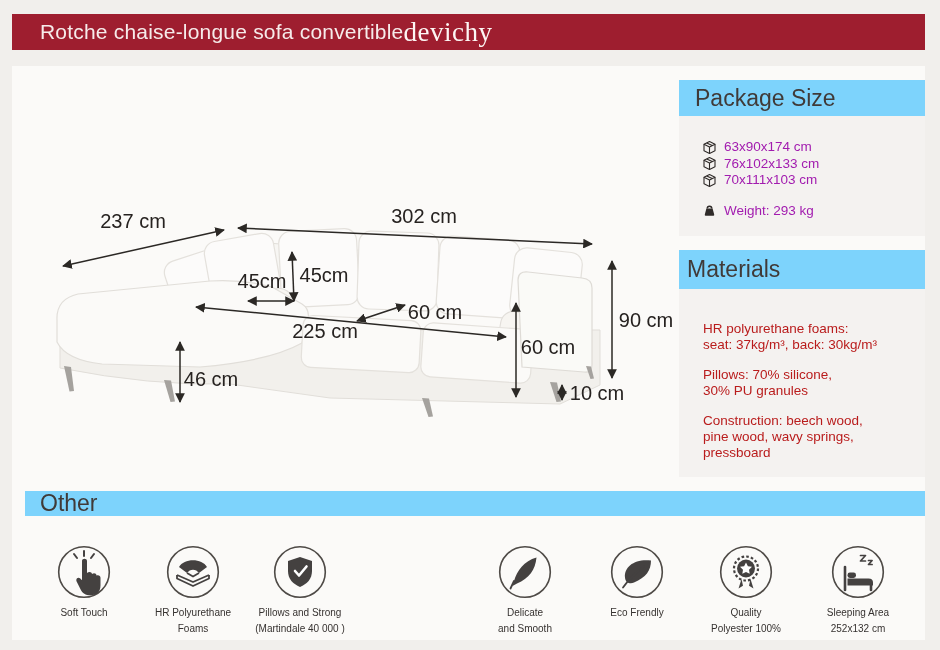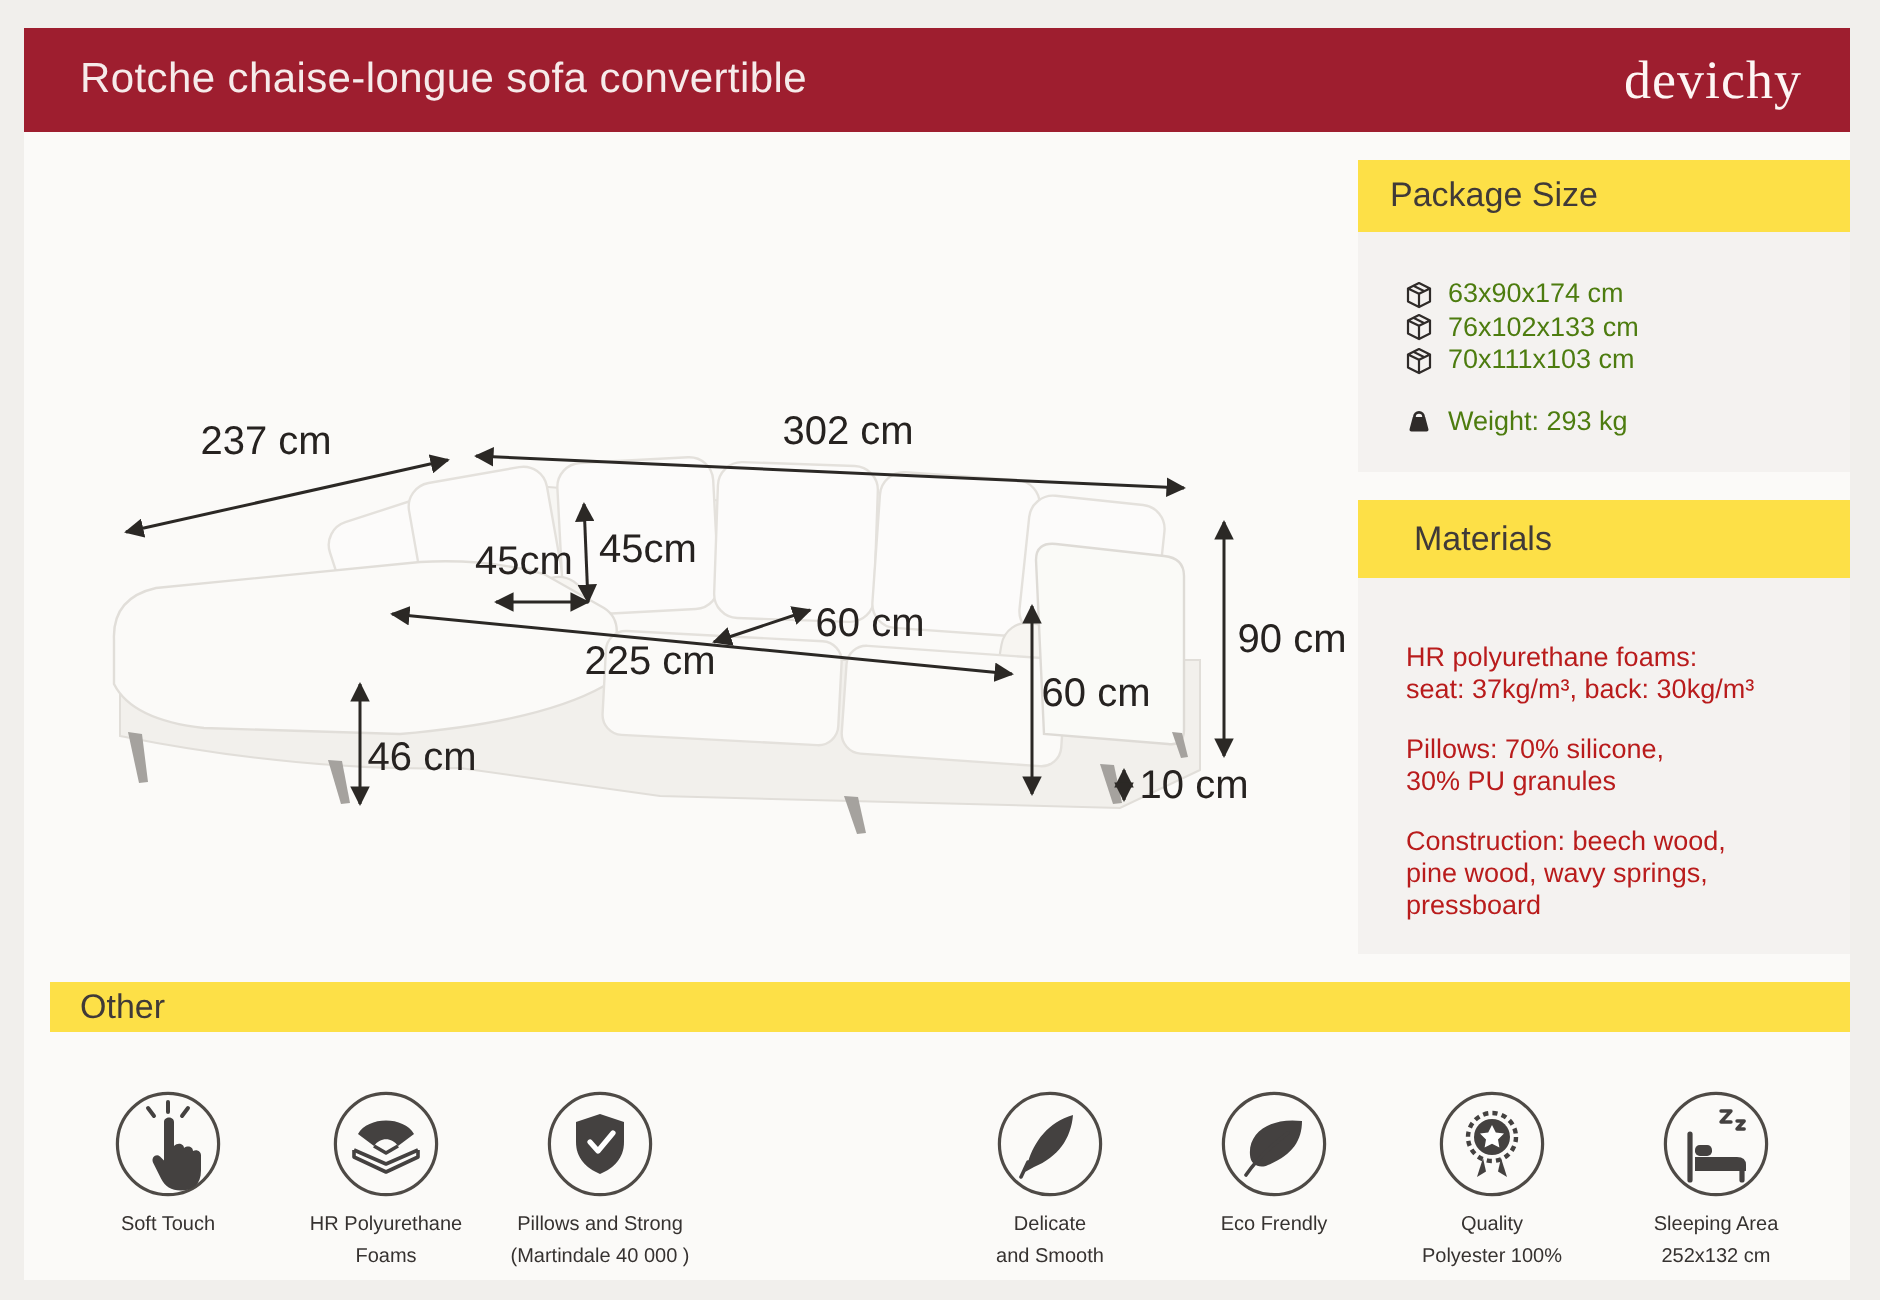--- a/index.html
+++ b/index.html
@@ -1,28 +1,28 @@
 <!DOCTYPE html>
 <html><head>
 <meta charset="utf-8">
 <style>
   html,body{margin:0;padding:0;}
   body{font-family:"Liberation Sans", sans-serif;}
   .page{position:relative;width:940px;height:650px;background:#f1efec;overflow:hidden;}
   .card{position:absolute;left:12px;top:66px;width:913px;height:574px;background:#fbfaf8;}
-  .header{position:absolute;left:12px;top:14px;width:913px;height:52px;background:#9e1e2f;
-          display:flex;align-items:center;justify-content:space-between;box-sizing:border-box;
+  .header{position:absolute;left:12px;top:14px;width:913px;height:36px;background:#9e1e2f;
+          display:flex;align-items:center;justify-content:flex-start;box-sizing:border-box;
           padding:0 24px 0 28px;}
   .header .title{color:#f6ebea;font-size:21px;letter-spacing:.2px;}
   .header .brand{color:#fdf6f4;font-family:"Liberation Serif", serif;font-size:27px;letter-spacing:.5px;}
-  .band{position:absolute;background:#fde047;display:flex;align-items:center;box-sizing:border-box;
-        color:#403a38;font-size:17px;}
+  .band{position:absolute;background:#7dd3fc;display:flex;align-items:center;box-sizing:border-box;
+        color:#403a38;font-size:23px;}
   .panel{position:absolute;background:#f4f2f0;box-sizing:border-box;color:#2f2b29;}
   .pkg-rows{padding:23px 0 0 23px;}
-  .pkg-row{display:flex;align-items:center;gap:7px;font-size:13.5px;line-height:16.5px;color:#4d7c0f;}
+  .pkg-row{display:flex;align-items:center;gap:7px;font-size:13.5px;line-height:16.5px;color:#a21caf;}
   .pkg-row.weight{margin-top:14px;}
   .mat-body{padding:32px 0 0 24px;}
   .mat-par{font-size:13.5px;line-height:16px;margin:0 0 14px 0;white-space:pre-line;color:#b91c1c;}
   .dim-label{position:absolute;transform:translate(-50%,0);font-size:20px;color:#262220;white-space:nowrap;}
   .other-item{position:absolute;top:545px;width:140px;text-align:center;}
   .other-item .lbl{margin-top:6px;font-size:10px;line-height:16px;color:#363230;}
   .icon-circle{display:block;margin:0 auto;}
   svg{display:block;}
 </style>
 </head>
@@ -140,21 +140,21 @@
       <div class="pkg-row weight">
         <svg width="15" height="15" viewBox="0 0 15 15">
             <path d="M5.2,5.5 a2.3,2.3 0 0 1 4.6,0" fill="none" stroke="#2f2b29" stroke-width="1.4"></path>
             <path d="M4.4,5.5 h6.2 l1.6,6 a1,1 0 0 1 -1,1.2 h-7.4 a1,1 0 0 1 -1,-1.2 z" fill="#2f2b29"></path>
           </svg>
         <span>Weight: 293 kg</span>
       </div>
     </div>
   </div>
 
-  <div class="band" style="left:679px;top:250px;width:246px;height:39px;padding-left:28px;">
+  <div class="band" style="left:679px;top:250px;width:246px;height:39px;padding-left:8px;">
     <span>Materials</span>
   </div>
   <div class="panel" style="left:679px;top:289px;width:246px;height:188px;">
     <div class="mat-body">
       <p class="mat-par">HR polyurethane foams:
 seat: 37kg/m³, back: 30kg/m³</p>
       <p class="mat-par">Pillows: 70% silicone,
 30% PU granules</p>
       <p class="mat-par">Construction: beech wood,
 pine wood, wavy springs,

